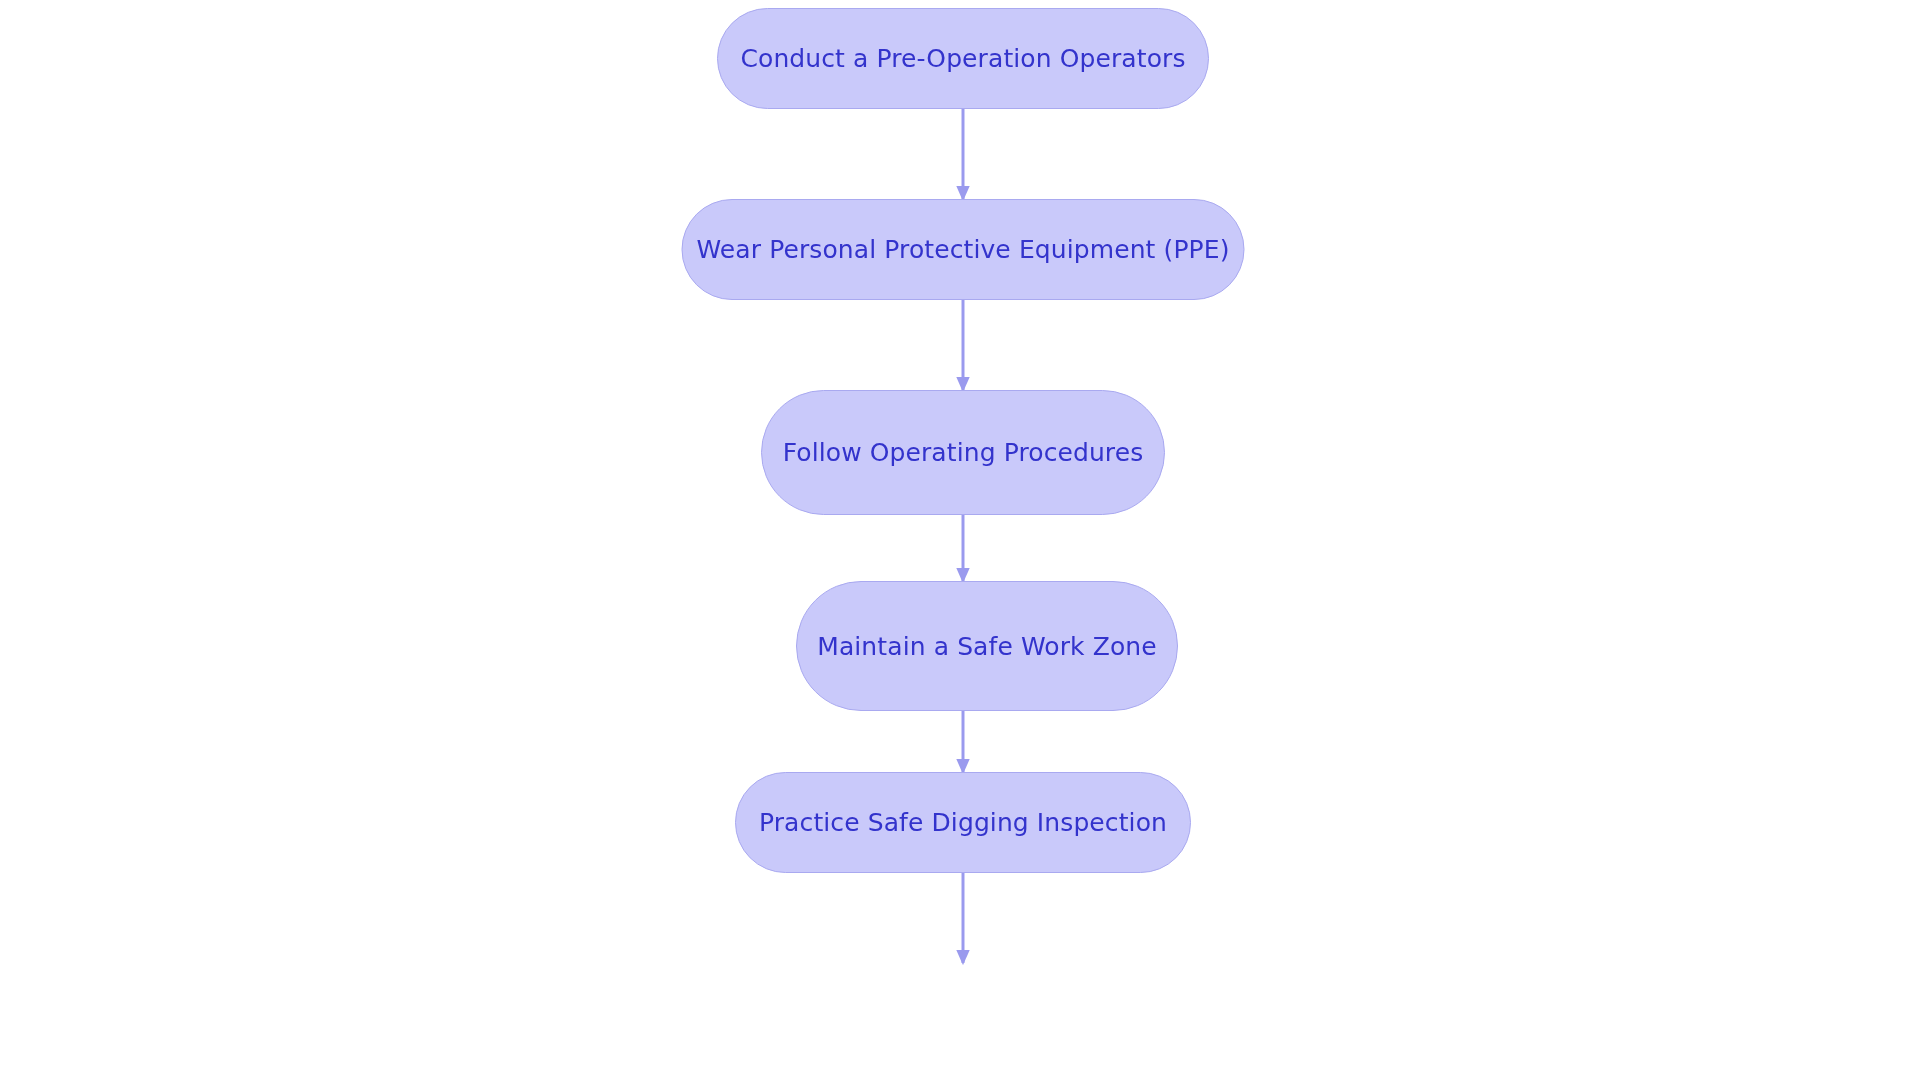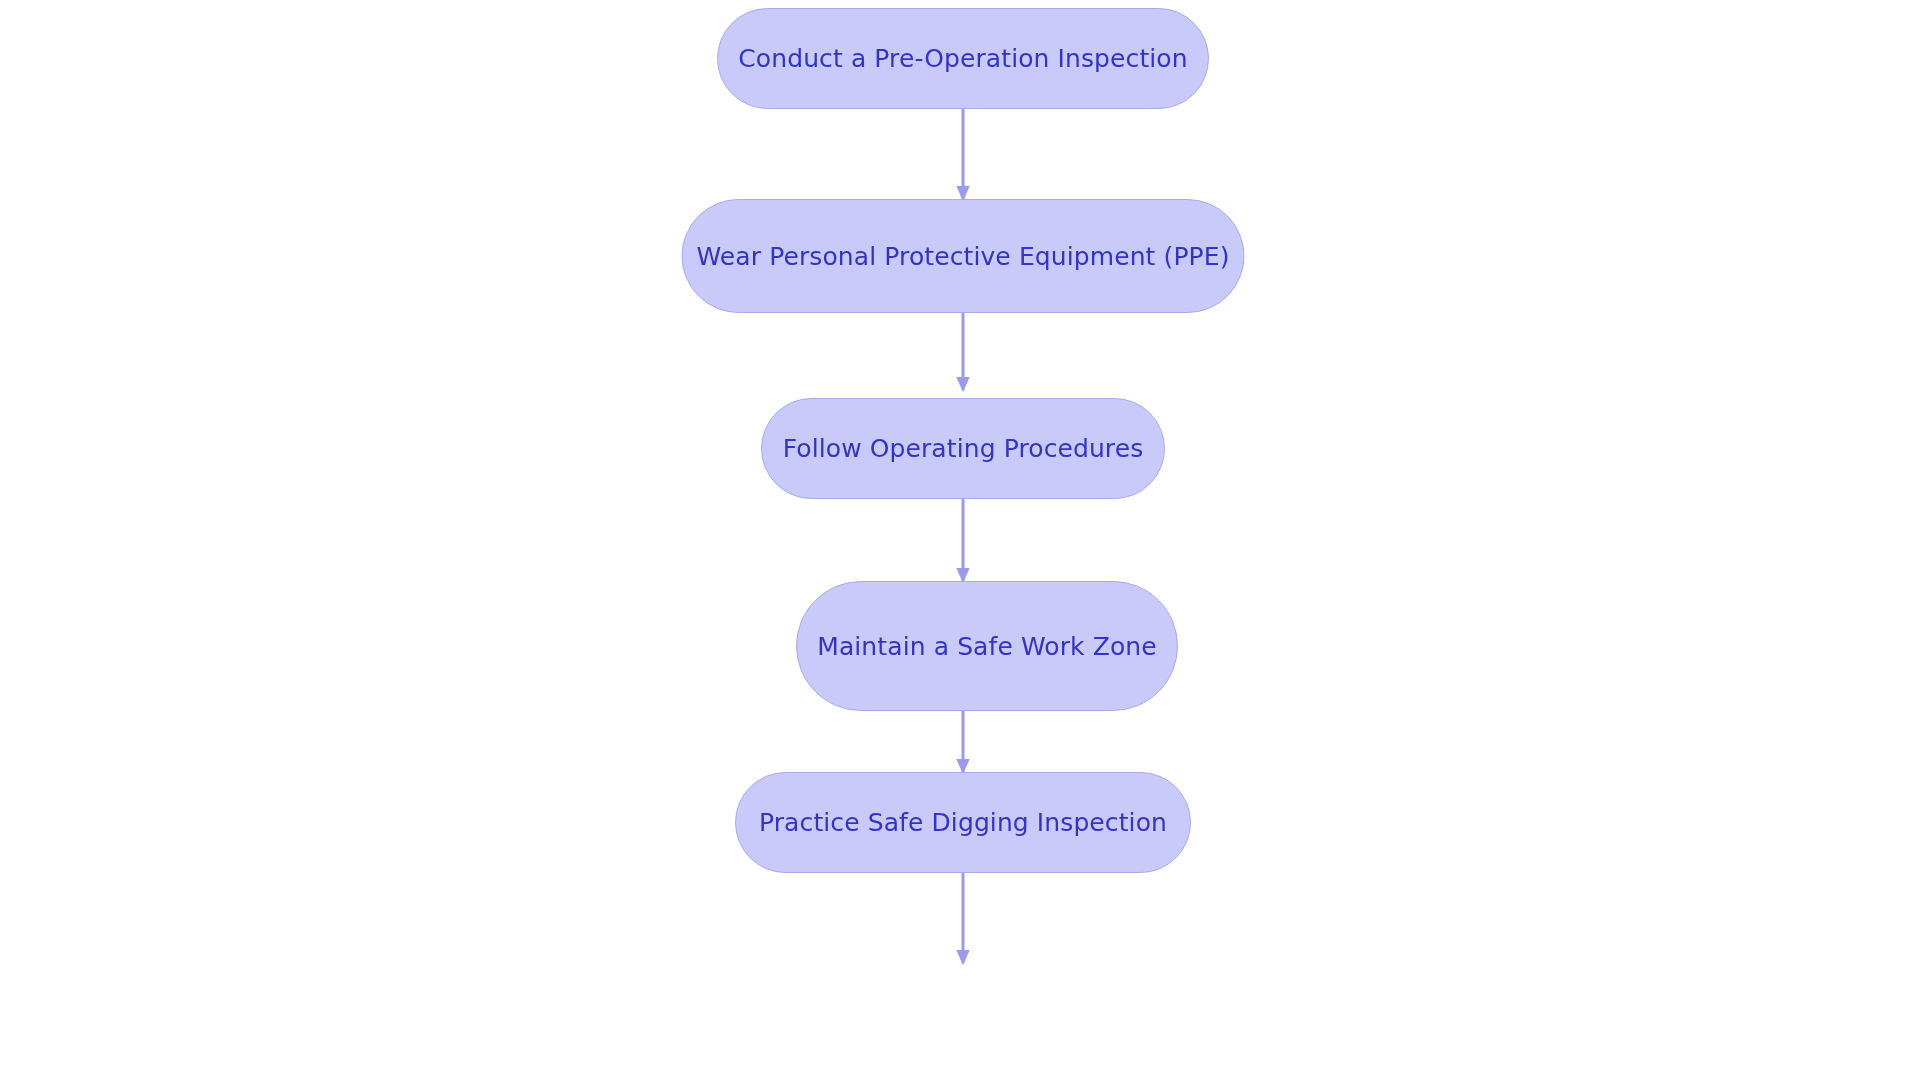--- a/index.html
+++ b/index.html
@@ -81,26 +81,26 @@
         <line x1="963" y1="109" x2="963" y2="199" marker-end="url(#arrow-head)"></line>
         <line x1="963" y1="300" x2="963" y2="390" marker-end="url(#arrow-head)"></line>
         <line x1="963" y1="491" x2="963" y2="581" marker-end="url(#arrow-head)"></line>
         <line x1="963" y1="682" x2="963" y2="772" marker-end="url(#arrow-head)"></line>
         <line x1="963" y1="873" x2="963" y2="963" marker-end="url(#arrow-head)"></line>
       </g>
   </svg>
 
   <div id="node-layer">
       <div class="flow-node" style="left: 963px; top: 8px; width: 492px; height: 101px;">
-        <span class="flow-node-label">Conduct a Pre-Operation Inspection</span>
+        <span class="flow-node-label">Conduct a Pre-Operation Operators</span>
       </div>
-      <div class="flow-node" style="left: 963px; top: 199px; width: 563px; height: 114px;">
+      <div class="flow-node" style="left: 963px; top: 199px; width: 563px; height: 101px;">
         <span class="flow-node-label">Wear Personal Protective Equipment (PPE)</span>
       </div>
-      <div class="flow-node" style="left: 963px; top: 398px; width: 404px; height: 101px;">
+      <div class="flow-node" style="left: 963px; top: 390px; width: 404px; height: 125px;">
         <span class="flow-node-label">Follow Operating Procedures</span>
       </div>
       <div class="flow-node" style="left: 987px; top: 581px; width: 382px; height: 130px;">
         <span class="flow-node-label">Maintain a Safe Work Zone</span>
       </div>
       <div class="flow-node" style="left: 963px; top: 772px; width: 456px; height: 101px;">
         <span class="flow-node-label">Practice Safe Digging Inspection</span>
       </div>
     </div>
 

